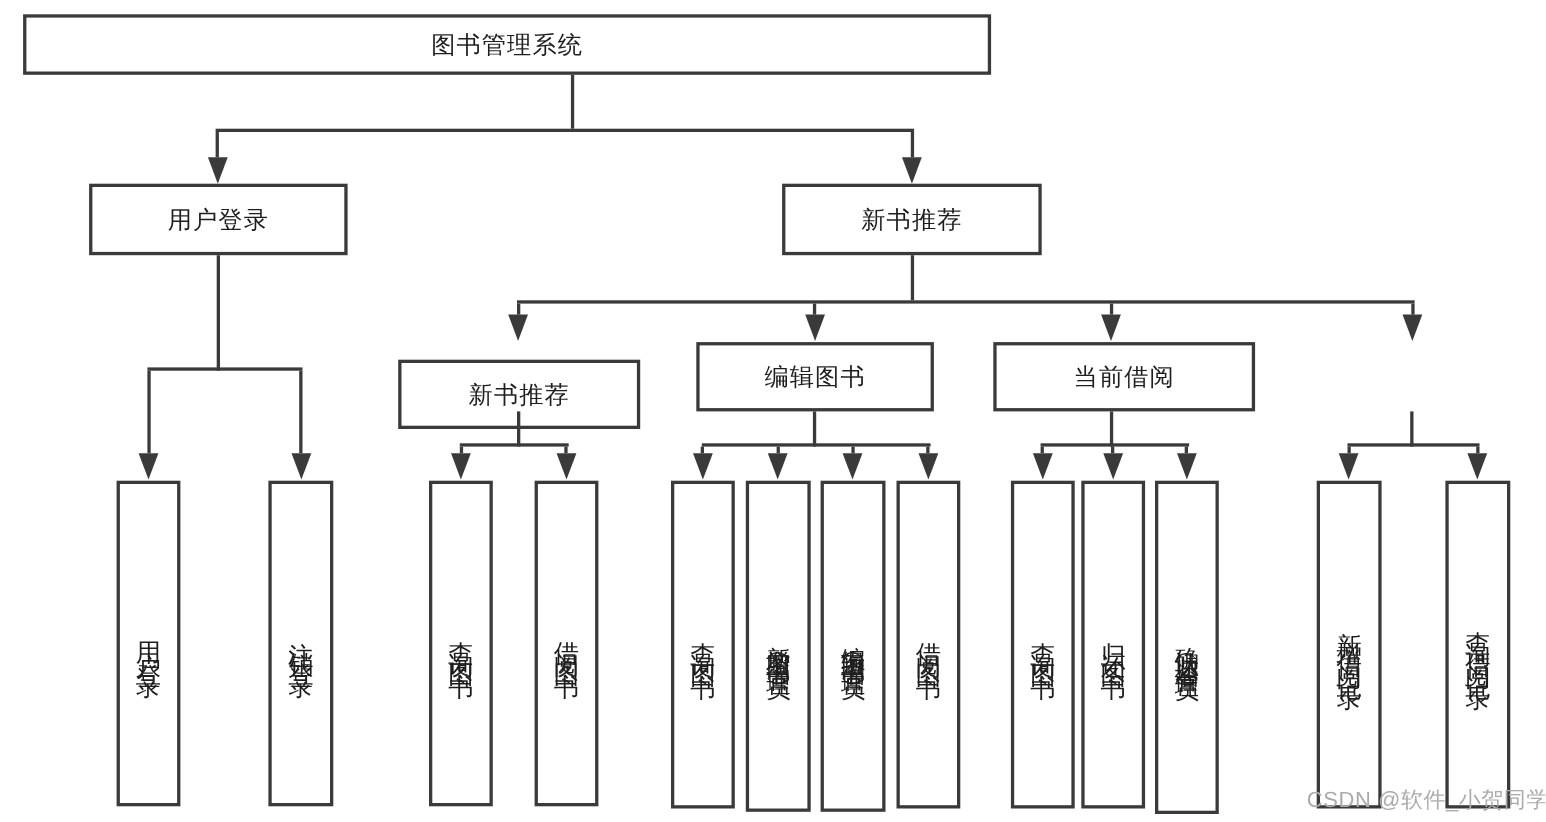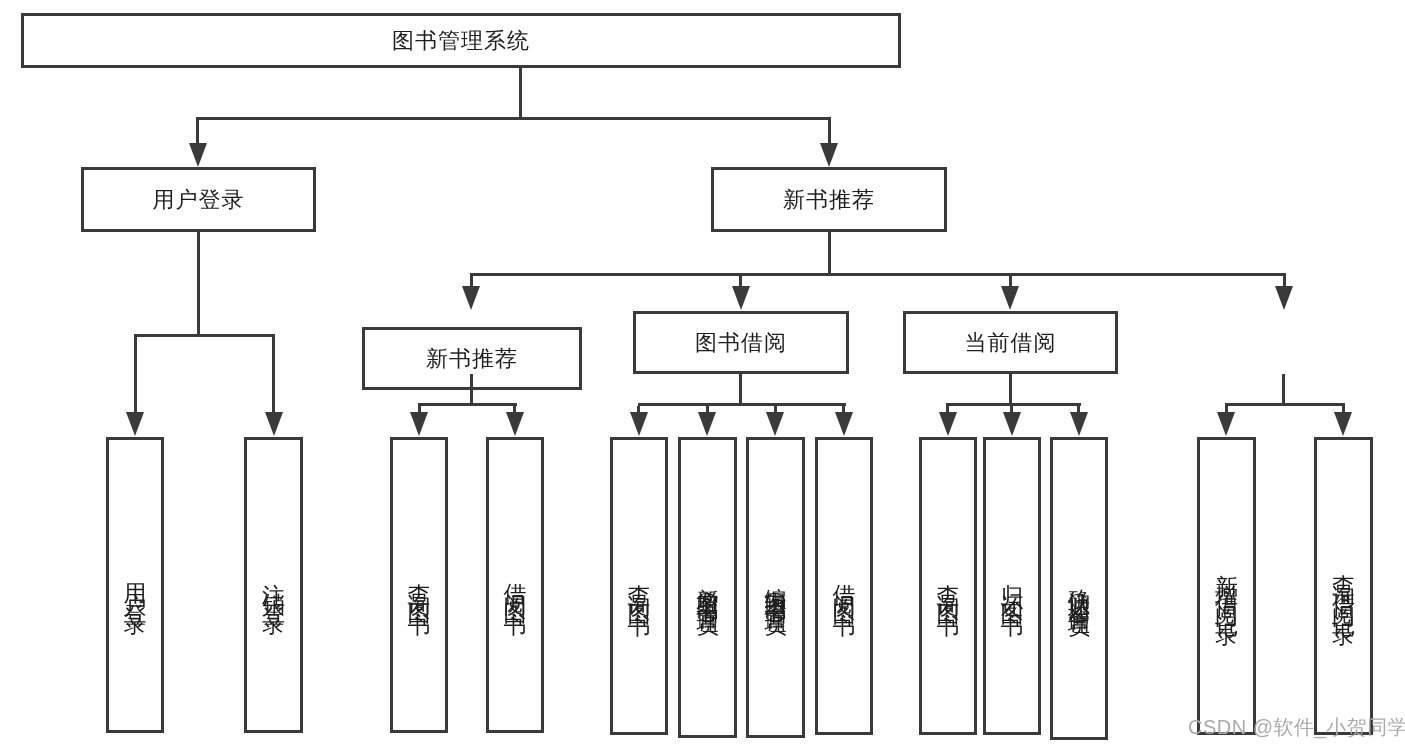--- a/index.html
+++ b/index.html
@@ -114,23 +114,23 @@
   <div class="line" style="left:1283px;top:276px;width:3px;height:10px;"></div>
   <div class="arrow" style="left:462px;top:286px;"></div>
   <div class="arrow" style="left:732px;top:286px;"></div>
   <div class="arrow" style="left:1001px;top:286px;"></div>
   <div class="arrow" style="left:1275px;top:286px;"></div>
 
   <div class="hbox" style="left:362px;top:327px;width:220px;height:63px;">
     <span>新书推荐</span>
   </div>
   <div class="hbox" style="left:633px;top:311px;width:216px;height:63px;">
-    <span>图书借阅</span>
-  </div>
-  <div class="hbox" style="left:903px;top:311px;width:215px;height:63px;">
+    <span>编辑图书</span>
+  </div>
+  <div class="hbox" style="left:903px;top:311px;width:238px;height:63px;">
     <span>当前借阅</span>
   </div>
 
   <div class="line" style="left:470px;top:374px;width:3px;height:32px;"></div>
   <div class="line" style="left:418px;top:403px;width:99px;height:3px;"></div>
   <div class="line" style="left:418px;top:406px;width:3px;height:6px;"></div>
   <div class="line" style="left:513px;top:406px;width:3px;height:6px;"></div>
   <div class="arrow" style="left:410px;top:412px;"></div>
   <div class="arrow" style="left:506px;top:412px;"></div>
 

